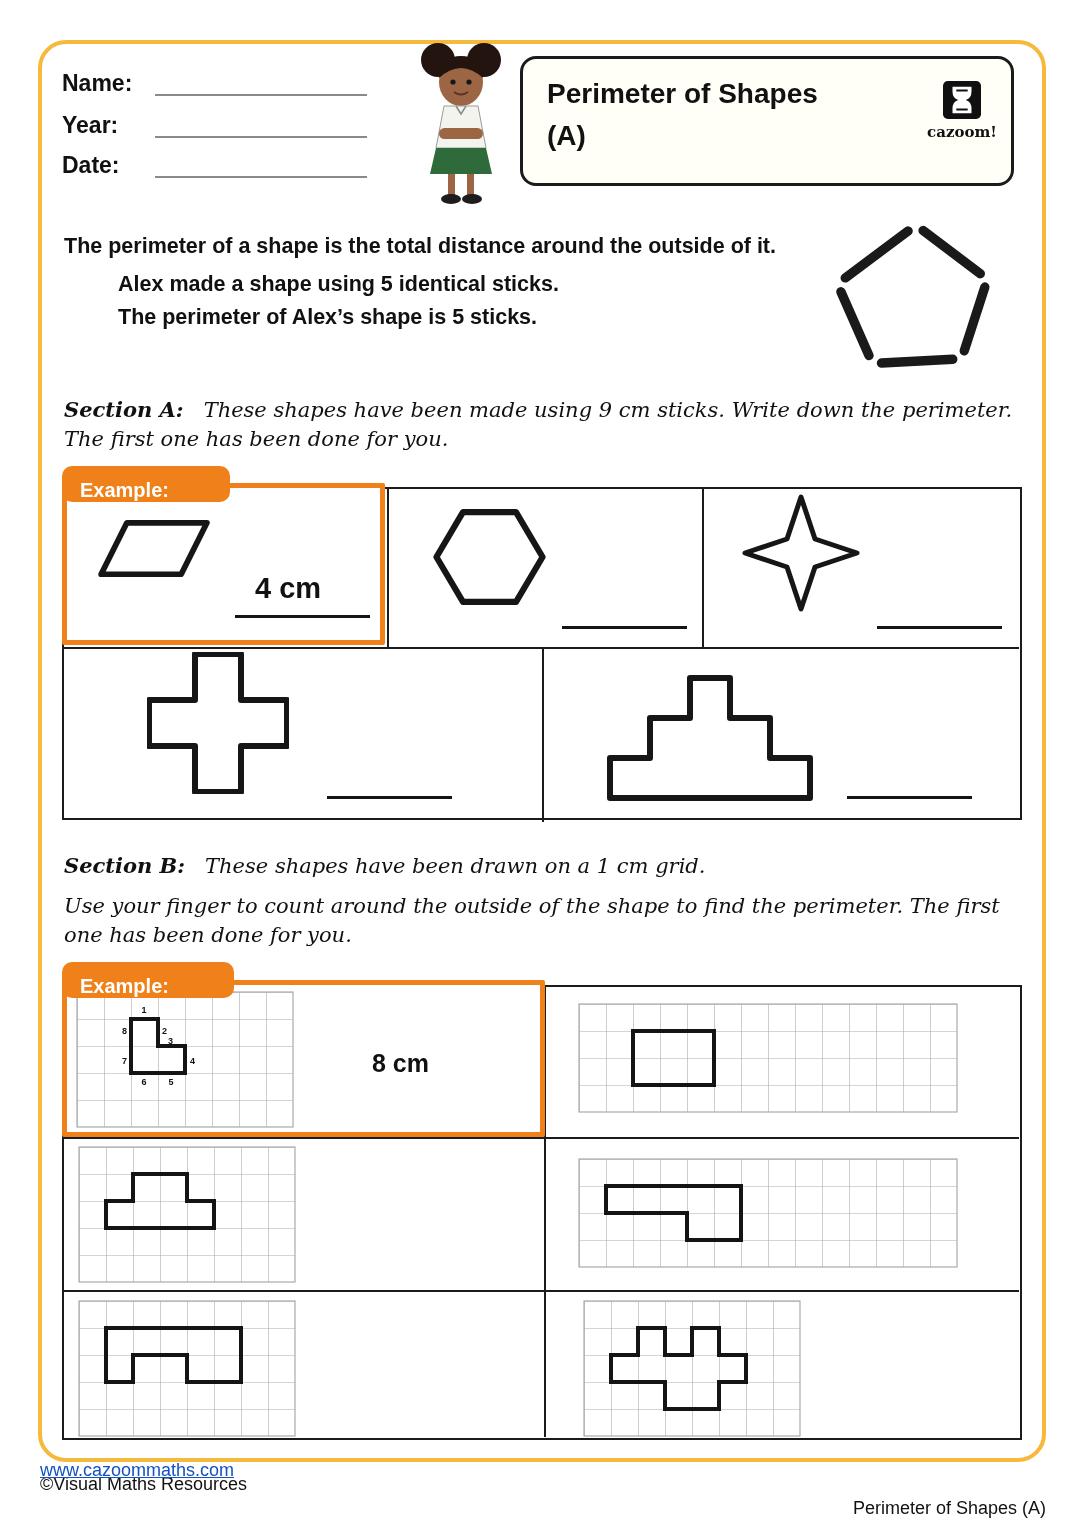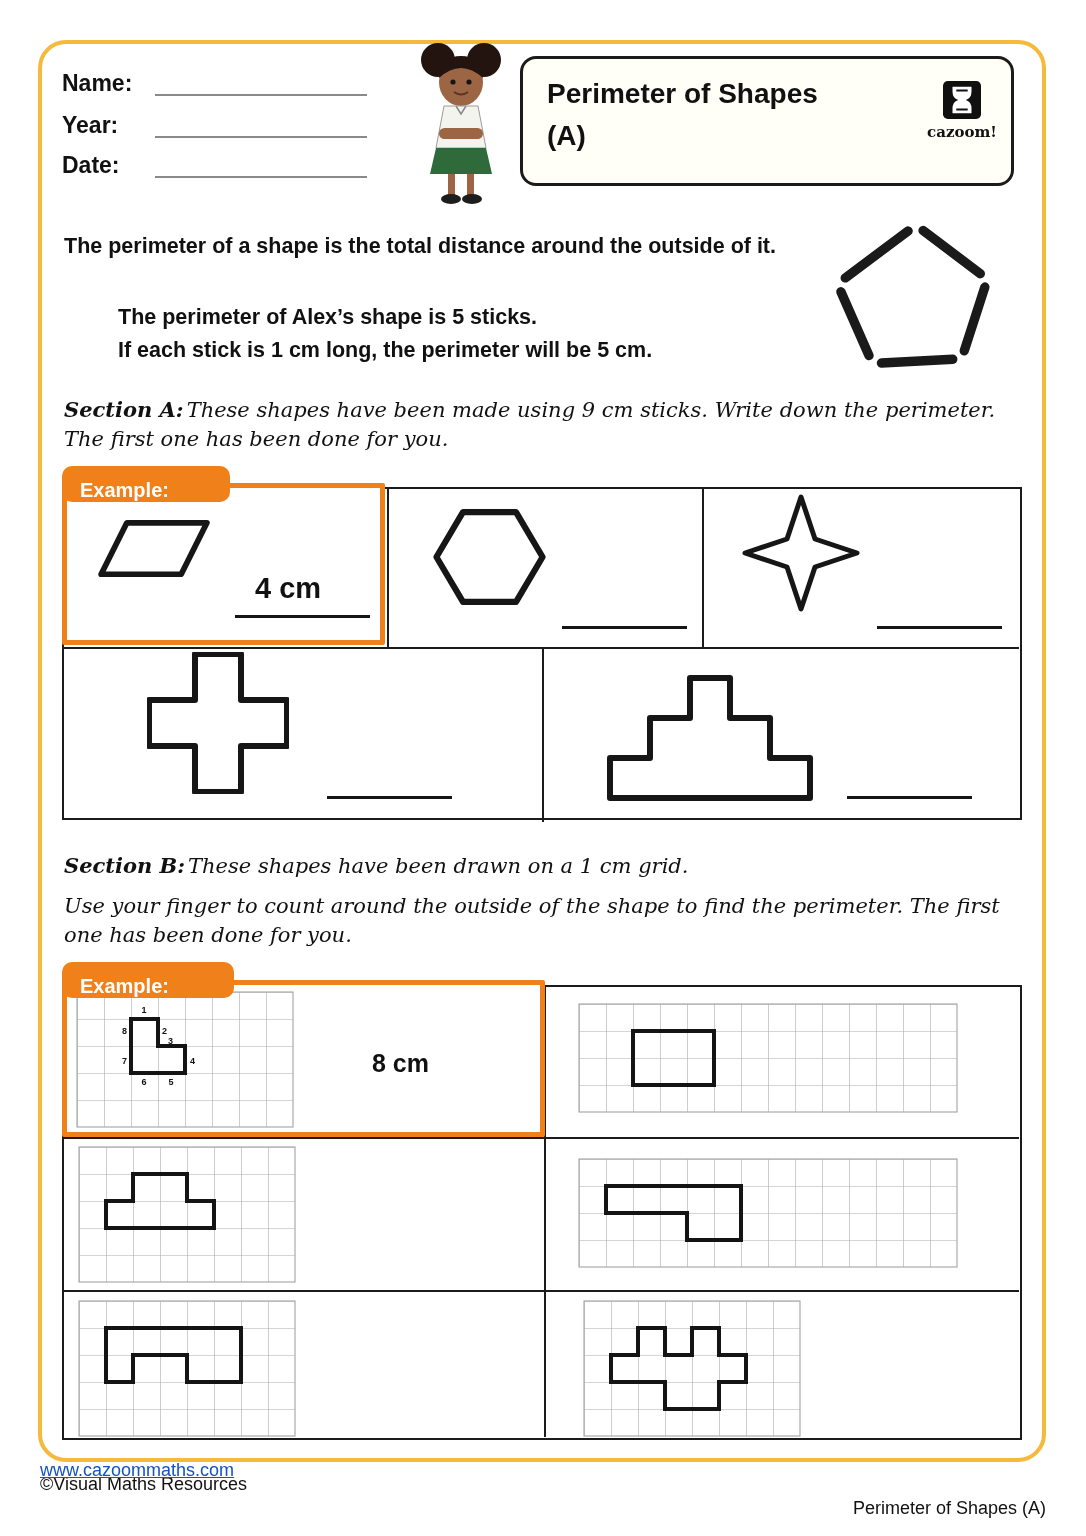--- a/index.html
+++ b/index.html
@@ -10,21 +10,21 @@
   .page-border { left:38px; top:40px; width:1008px; height:1422px;
                  border:4px solid #F5B93B; border-radius:28px; }
   .field-label { font-size:23px; font-weight:bold; }
   .write-line { border-bottom:2px solid #8a8a8a; }
   .title-box { border:3px solid #1b1b1b; border-radius:16px; background:#FFFEF7; }
   .title-text { font-size:28px; font-weight:bold; line-height:1.5; }
   .logo-word { font-family:"DejaVu Serif","Liberation Serif",serif; font-weight:bold; font-size:15px; }
   .intro-line { font-size:21.5px; font-weight:bold; }
   .serif { font-family:"DejaVu Serif","Liberation Serif",serif; font-style:italic;
            font-size:21px; line-height:1.38; }
-  .section-label { font-weight:bold; margin-right:3px; }
+  .section-label { font-weight:bold; margin-right:20px; }
   .tbl { border:2.5px solid #1b1b1b; }
   .hline { height:0; border-top:2.5px solid #1b1b1b; }
   .vline { width:0; border-left:2.5px solid #1b1b1b; }
   .ex-box { border:5px solid #F08019; background:#ffffff; z-index:5; border-radius:2px;padding-left:44px; }
   .ex-tab { background:#F08019; color:#fff; font-weight:bold; font-size:20px;
             border-radius:10px; display:flex; align-items:flex-end; padding-left:18px; z-index:6; }
   .ans-line { border-bottom:3px solid #151515; }
   .ans-text { font-size:29px; font-weight:bold; }
   .edge-num { font:bold 9px "Liberation Sans",sans-serif; fill:#111; }
   .footer-text { font-size:18px; }
@@ -85,22 +85,22 @@
           <rect width="40" height="40" rx="5" fill="#101010"></rect>
           <path d="M10 6h20v5q0 7-6 9 6 2 6 9v5H10v-5q0-7 6-9-6-2-6-9z" fill="#fff"></path>
           <path d="M14 10h12M14 30h12" stroke="#101010" stroke-width="2"></path>
         </svg>
       </span>
       <div class="logo-word">cazoom!</div>
     </div>
   </div>
 
   <div class="abs intro-line" style="left:64px;top:234px">The perimeter of a shape is the total distance around the outside of it.</div>
+  <div class="abs intro-line" style="left:118px;top:272px">Alex made a shape using 5 identical sticks.</div>
   <div class="abs intro-line" style="left:118px;top:305px">The perimeter of Alex’s shape is 5 sticks.</div>
-  <div class="abs intro-line" style="left:118px;top:338px">If each stick is 1 cm long, the perimeter will be 5 cm.</div>
 
   <div class="abs" style="left:828px;top:218px">
     <svg viewBox="0 0 145 132" width="170" height="155" stroke="#1a1a1a" stroke-width="8" stroke-linecap="round">
       <line x1="81.1" y1="10.6" x2="129.9" y2="47.4"></line>
       <line x1="133.8" y1="58.8" x2="116.2" y2="113.2"></line>
       <line x1="106.4" y1="120.4" x2="45.6" y2="123.6"></line>
       <line x1="35" y1="117.2" x2="11" y2="62.8"></line>
       <line x1="14.7" y1="51" x2="68.3" y2="11"></line>
     </svg>
   </div>

